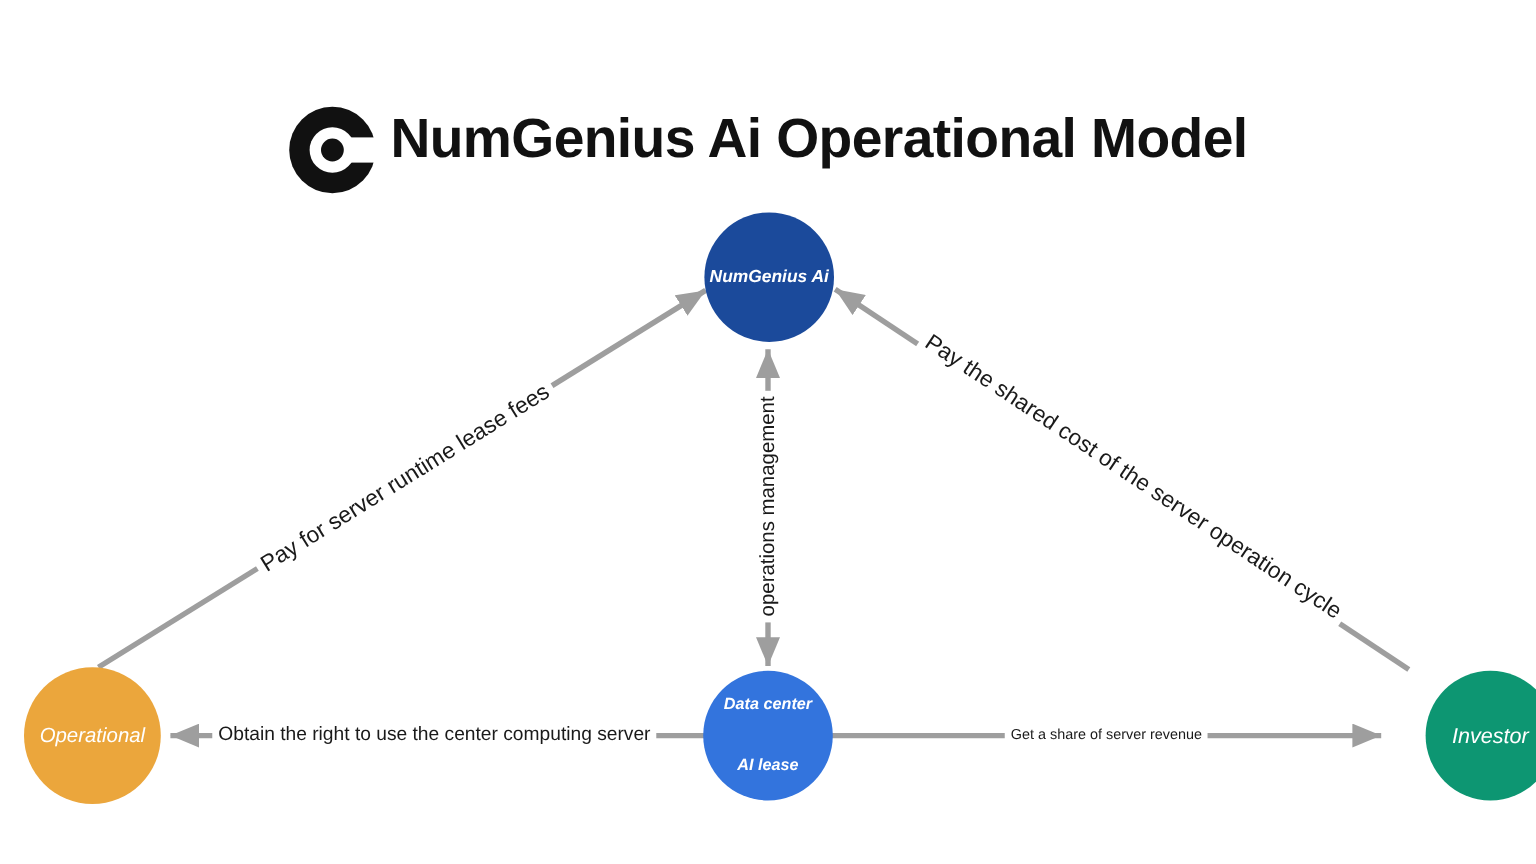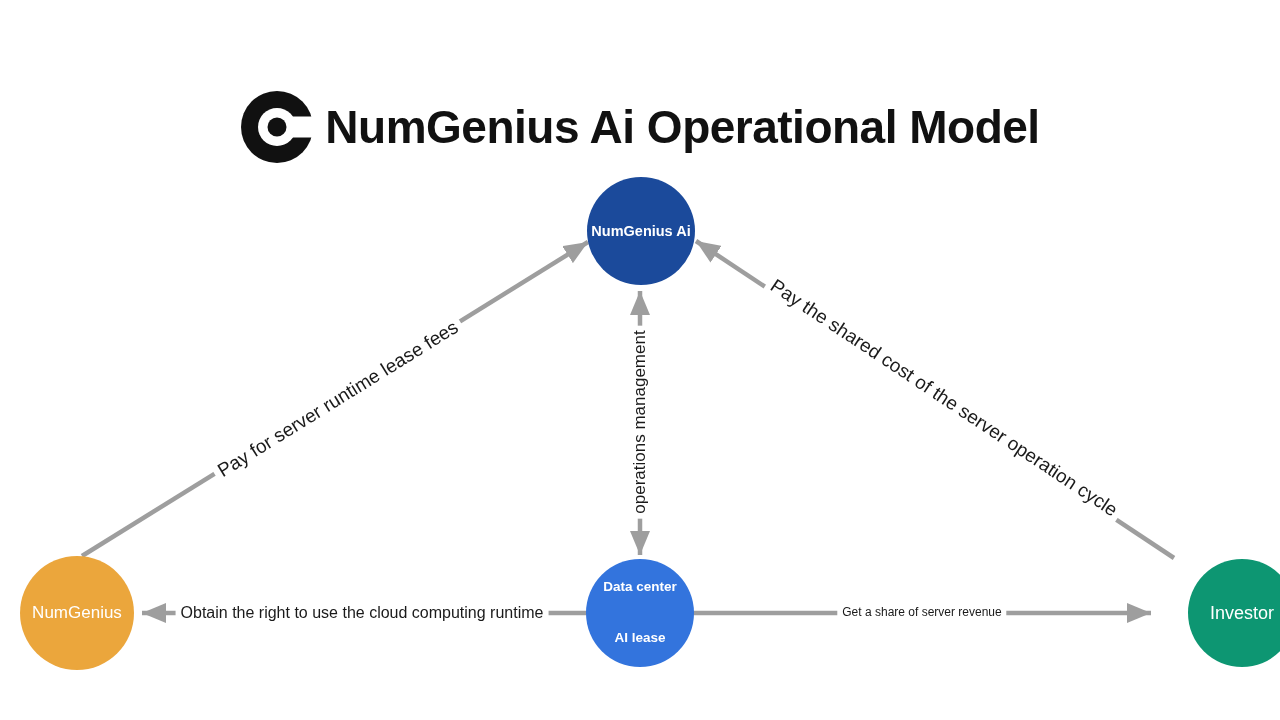--- a/index.html
+++ b/index.html
@@ -1,41 +1,41 @@
 <!DOCTYPE html>
 <html><head>
 <meta charset="utf-8">
 <style>
   html,body{margin:0;padding:0;background:#fff;}
   .canvas{position:relative;width:1280px;height:720px;background:#ffffff;overflow:hidden;
           font-family:"Liberation Sans",sans-serif;}
 
   
   .title-row{position:absolute;left:0;right:0;top:88px;height:78px;
-             display:flex;align-items:center;justify-content:center;gap:11px;}
+             display:flex;align-items:flex-start;justify-content:center;gap:11px;}
   .title-row h1{margin:0;font-size:46px;font-weight:bold;color:#111;letter-spacing:-0.5px;
                 font-family:"Liberation Sans",sans-serif;}
   .logo{width:74px;height:74px;flex:0 0 auto;}
 
   
   svg.edges{position:absolute;left:0;top:0;width:1280px;height:720px;}
   svg.edges line{stroke:#9e9e9e;stroke-width:4.5px;}
 
   
   .edge-label{position:absolute;white-space:nowrap;background:#ffffff;color:#1a1a1a;
               padding:1px 5px;line-height:1.15;}
   .edge-label.lease  {left:338px;top:399px;font-size:19px;transform:translate(-50%,-50%) rotate(-31.8deg);}
   .edge-label.shared {left:944px;top:398px;font-size:19px;transform:translate(-50%,-50%) rotate(33.6deg);}
   .edge-label.ops    {left:640px;top:422px;font-size:17px;transform:translate(-50%,-50%) rotate(-90deg);}
   .edge-label.obtain {left:362px;top:613px;font-size:16px;transform:translate(-50%,-50%);}
   .edge-label.share  {left:922px;top:613px;font-size:12px;transform:translate(-50%,-50%);}
 
   
   .node{position:absolute;border-radius:50%;display:flex;flex-direction:column;
-        align-items:center;justify-content:center;text-align:right;color:#fff;}
+        align-items:center;justify-content:center;text-align:right;color:#fff;font-style:italic;}
   .node.numgenius {left:587px;top:177px;width:108px;height:108px;font-size:14.5px;font-weight:bold;}
   .node.enterprise{left:20px; top:556px;width:114px;height:114px;font-size:17px;}
   .node.datacenter{left:586px;top:559px;width:108px;height:108px;font-size:13.5px;font-weight:bold;line-height:1.4;gap:32px;}
   .node.investor  {left:1188px;top:559px;width:108px;height:108px;font-size:18px;}
 </style>
 </head>
 <body>
 
 <div class="canvas">
 
@@ -58,29 +58,29 @@
     <line x1="82" y1="556" x2="588" y2="242" marker-end="url(#arrow)" style="stroke: rgb(158, 158, 158);"></line>
     <line x1="1174" y1="558" x2="696" y2="241" marker-end="url(#arrow)" style="stroke: rgb(158, 158, 158);"></line>
     <line x1="640" y1="555" x2="640" y2="291" marker-end="url(#arrow)" marker-start="url(#arrow)" style="stroke: rgb(158, 158, 158);"></line>
     <line x1="588" y1="613" x2="142" y2="613" marker-end="url(#arrow)" style="stroke: rgb(158, 158, 158);"></line>
     <line x1="692" y1="613" x2="1151" y2="613" marker-end="url(#arrow)" style="stroke: rgb(158, 158, 158);"></line>
   </svg>
 
   <div class="edge-label lease">Pay for server runtime lease fees</div>
   <div class="edge-label shared">Pay the shared cost of the server operation cycle</div>
   <div class="edge-label ops">operations management</div>
-  <div class="edge-label obtain">Obtain the right to use the cloud computing runtime</div>
+  <div class="edge-label obtain">Obtain the right to use the center computing server</div>
   <div class="edge-label share">Get a share of server revenue</div>
 
   <div class="node numgenius" style="background-color: rgb(27, 74, 155);">
     <span>NumGenius Ai</span>
   </div>
 
   <div class="node enterprise" style="background-color: rgb(235, 166, 60);">
-    <span>NumGenius</span>
+    <span>Operational</span>
   </div>
 
   <div class="node datacenter" style="background-color: rgb(51, 116, 221);">
     <span>Data center</span>
     <span>AI lease</span>
   </div>
 
   <div class="node investor" style="background-color: rgb(13, 150, 114);">
     <span>Investor</span>
   </div>

